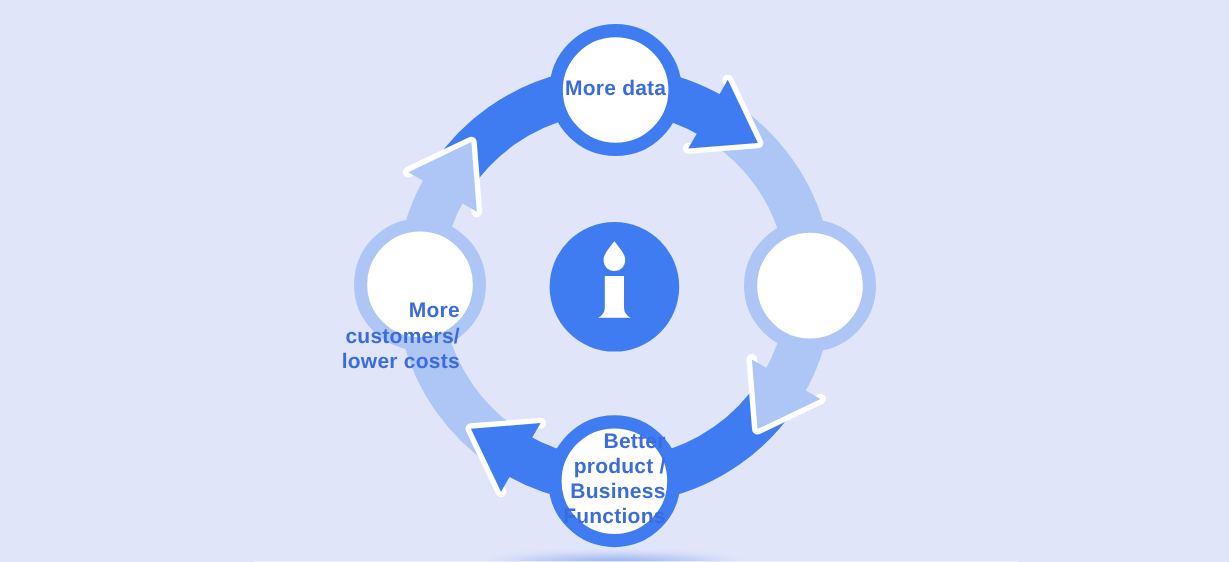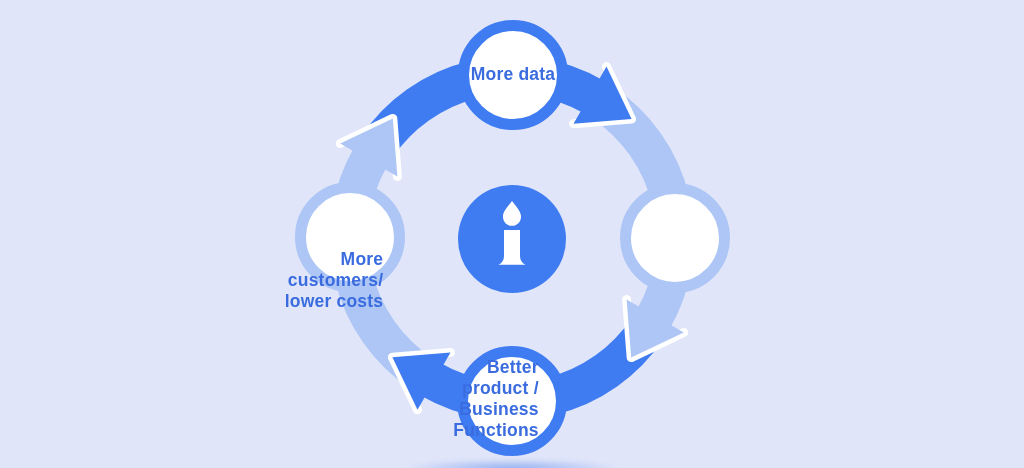--- a/index.html
+++ b/index.html
@@ -81,21 +81,21 @@
     <circle class="node-circle light" cx="350" cy="237" r="49.5"></circle>
 
     <circle class="center-circle" cx="512" cy="239" r="54"></circle>
     <g transform="translate(512,239)">
       <path class="logo-glyph" d="M0,-38 C-5.5,-31 -9,-27 -9,-22.5 C-9,-16.8 -5,-13.2 0,-13.2 C5,-13.2 9,-16.8 9,-22.5 C9,-27 5.5,-31 0,-38 Z"></path>
       <path class="logo-glyph" d="M-8,-9 L8,-9 L8,17 Q8,23 13.5,25.8 L-13.5,25.8 Q-8,23 -8,17 Z"></path>
     </g>
   </svg>
 
   <div class="node-label" style="left:513px;top:74px;">More data</div>
-  <div class="node-label" style="left:496px;top:399px;">Better
+  <div class="node-label" style="left:512px;top:399px;">Better
 product /
 Business
 Functions</div>
   <div class="node-label" style="left:334px;top:236px;margin-top:44px;">More
 customers/
 lower costs</div>
 
   <div class="bottom-cutoff"></div>
 </div>
 

